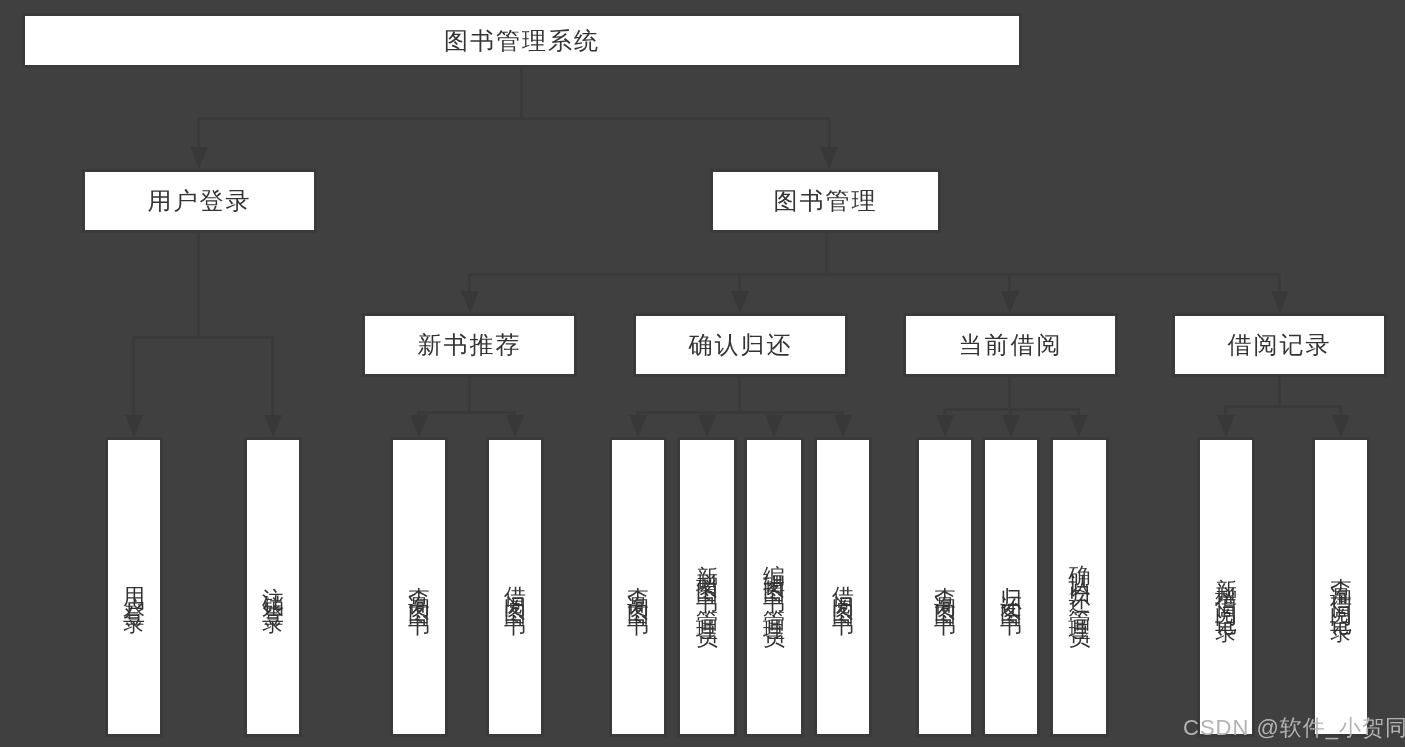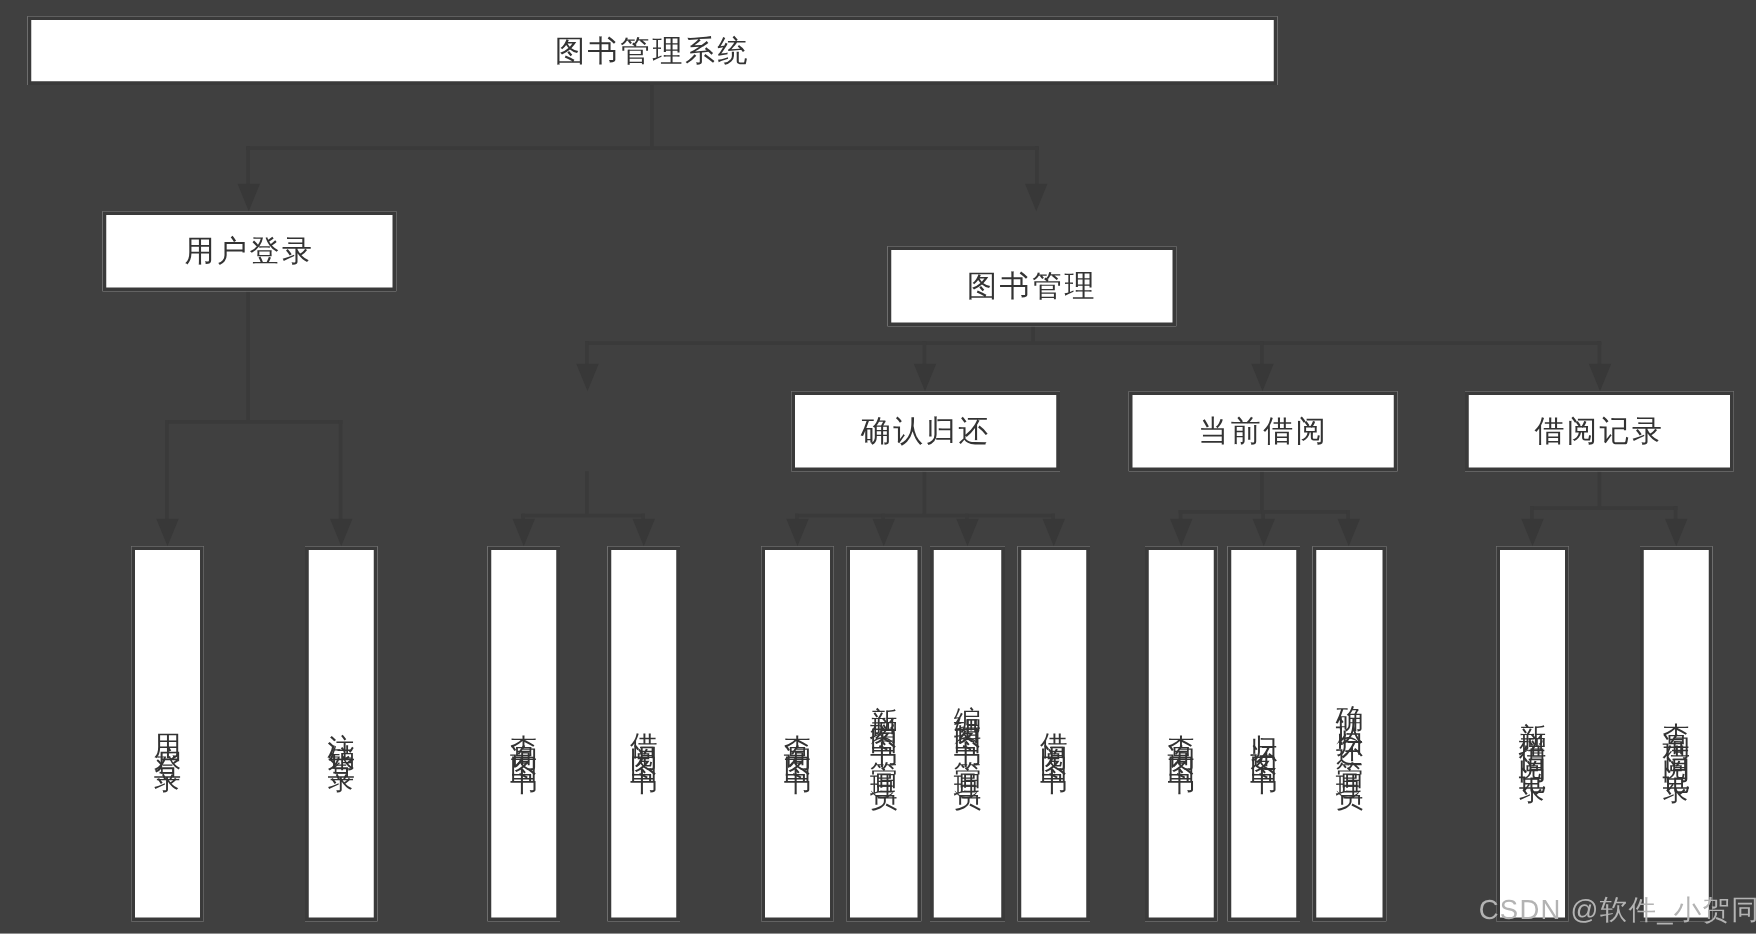--- a/index.html
+++ b/index.html
@@ -117,24 +117,27 @@
   <div class="vl" style="left:1339px;top:405px;height:12px;"></div>
   <div class="ar" style="left:1332px;top:415px;"></div>
 
   <div class="box" style="left:22px;top:13px;width:1000px;height:55px;">
     <span>图书管理系统</span>
   </div>
 
   <div class="box" style="left:82px;top:169px;width:235px;height:64px;">
     <span>用户登录</span>
   </div>
-  <div class="box" style="left:710px;top:169px;width:231px;height:64px;margin-top:28px;">
+  <div class="box" style="left:710px;top:169px;width:231px;height:64px;">
     <span>图书管理</span>
   </div>
 
+  <div class="box" style="left:362px;top:313px;width:215px;height:64px;">
+    <span>新书推荐</span>
+  </div>
   <div class="box" style="left:633px;top:313px;width:215px;height:64px;">
     <span>确认归还</span>
   </div>
   <div class="box" style="left:903px;top:313px;width:215px;height:64px;text-align:right;">
     <span>当前借阅</span>
   </div>
   <div class="box" style="left:1172px;top:313px;width:215px;height:64px;">
     <span>借阅记录</span>
   </div>
 

